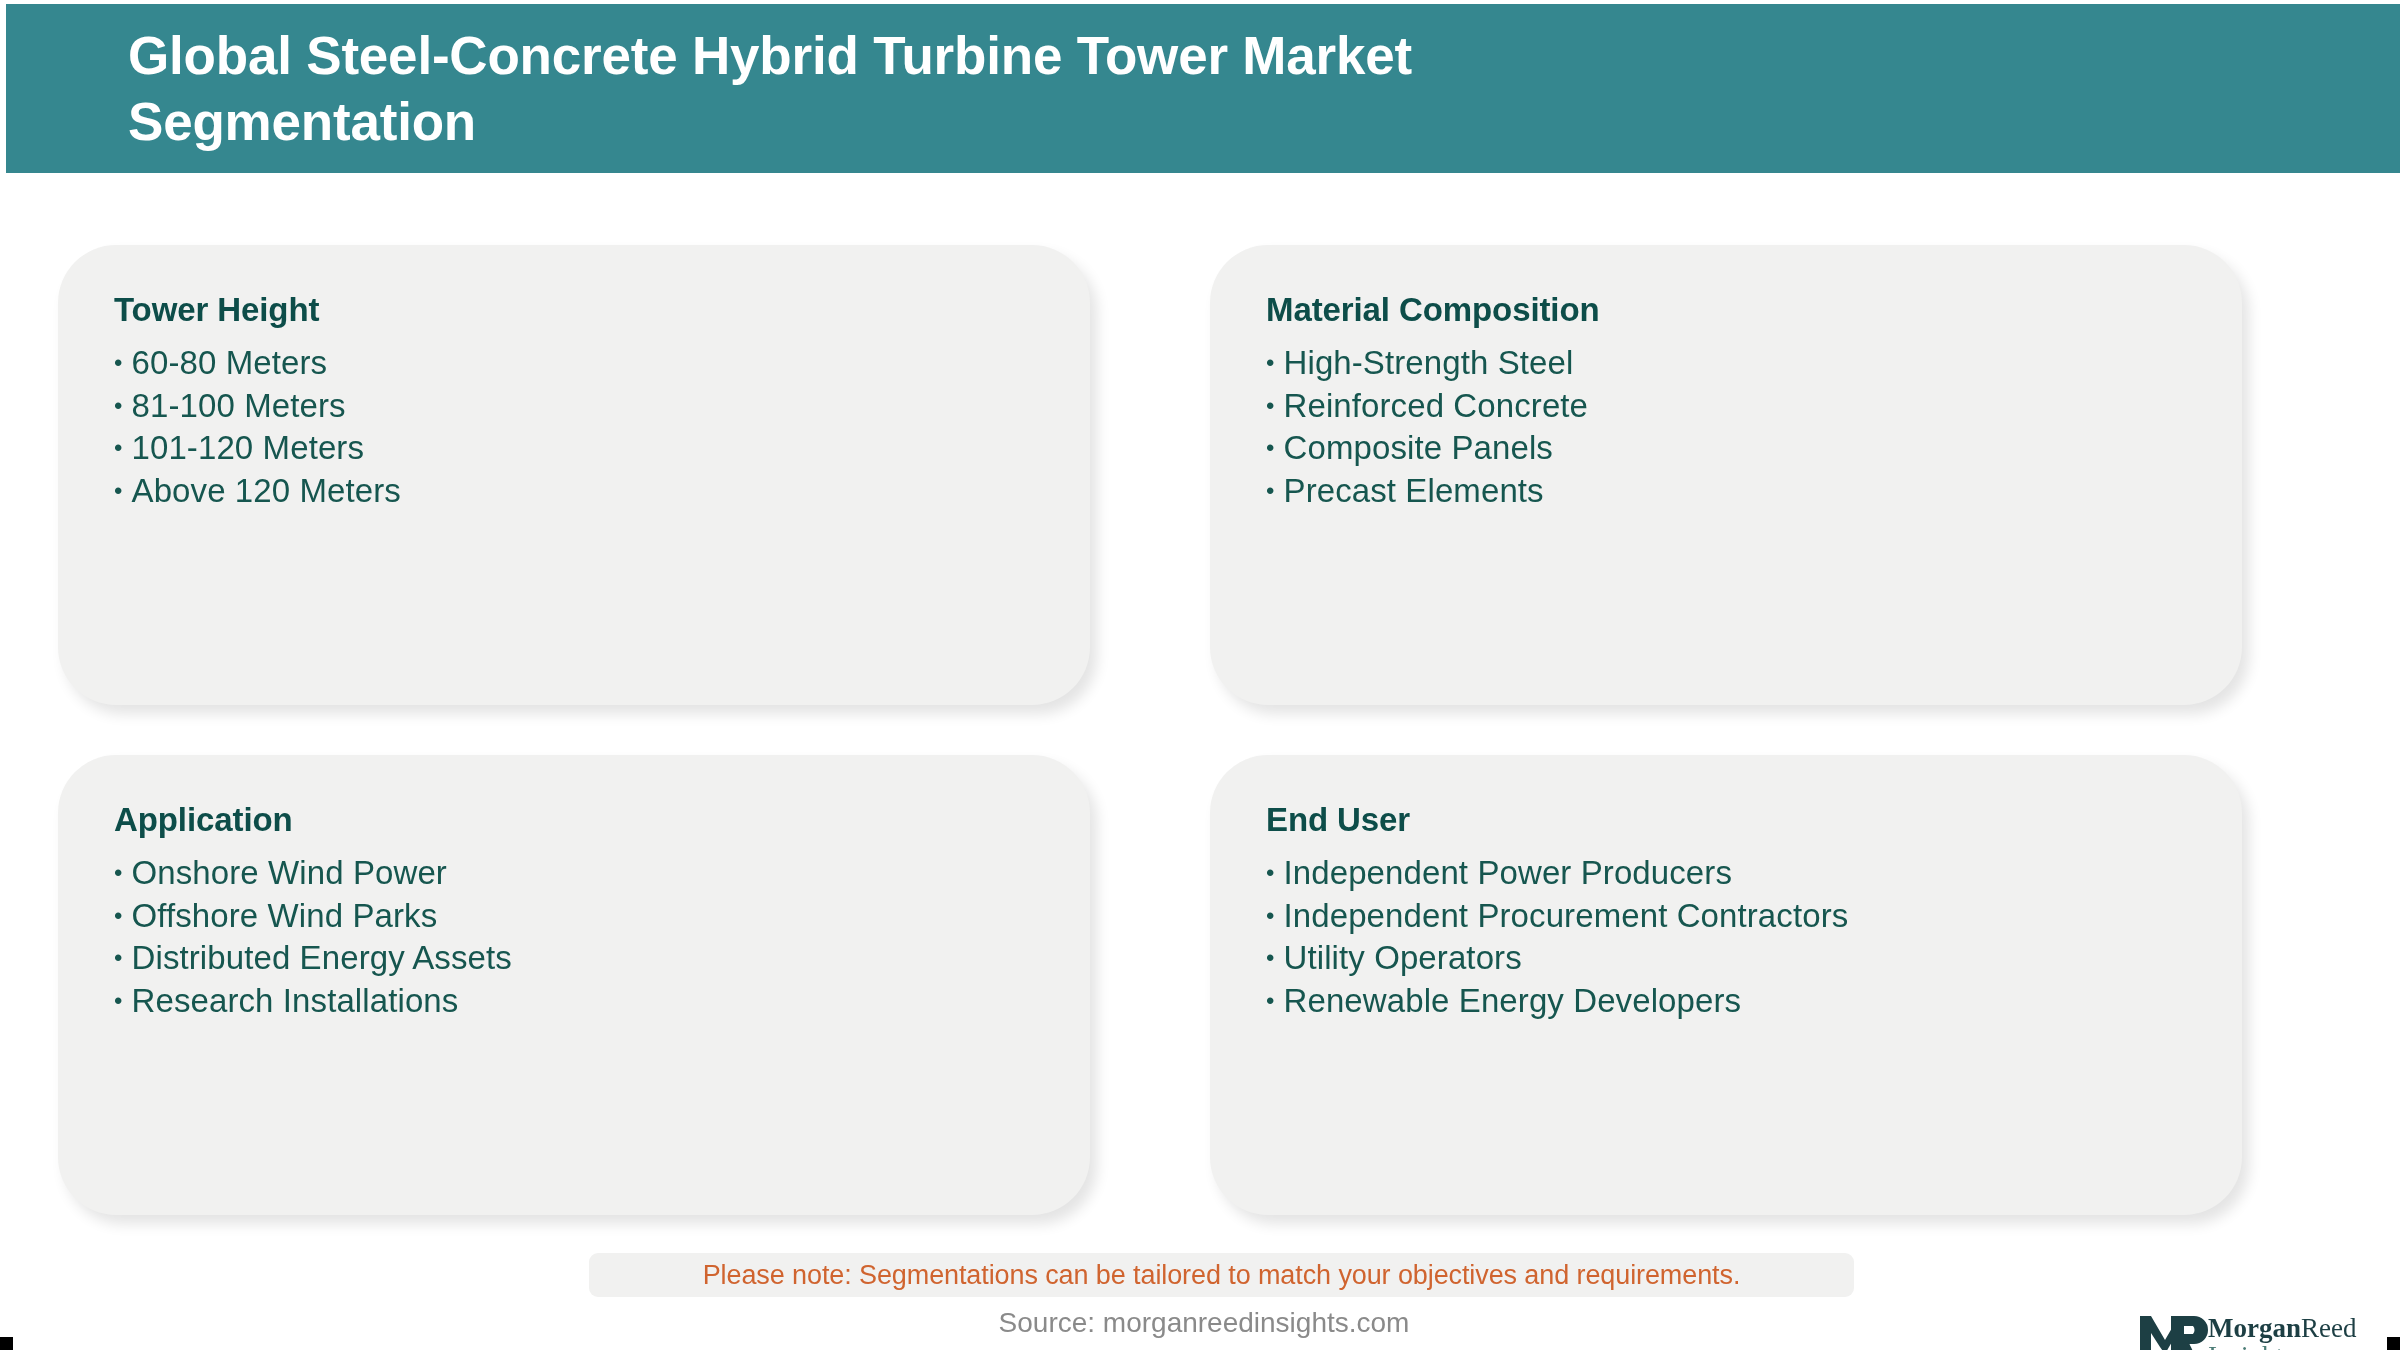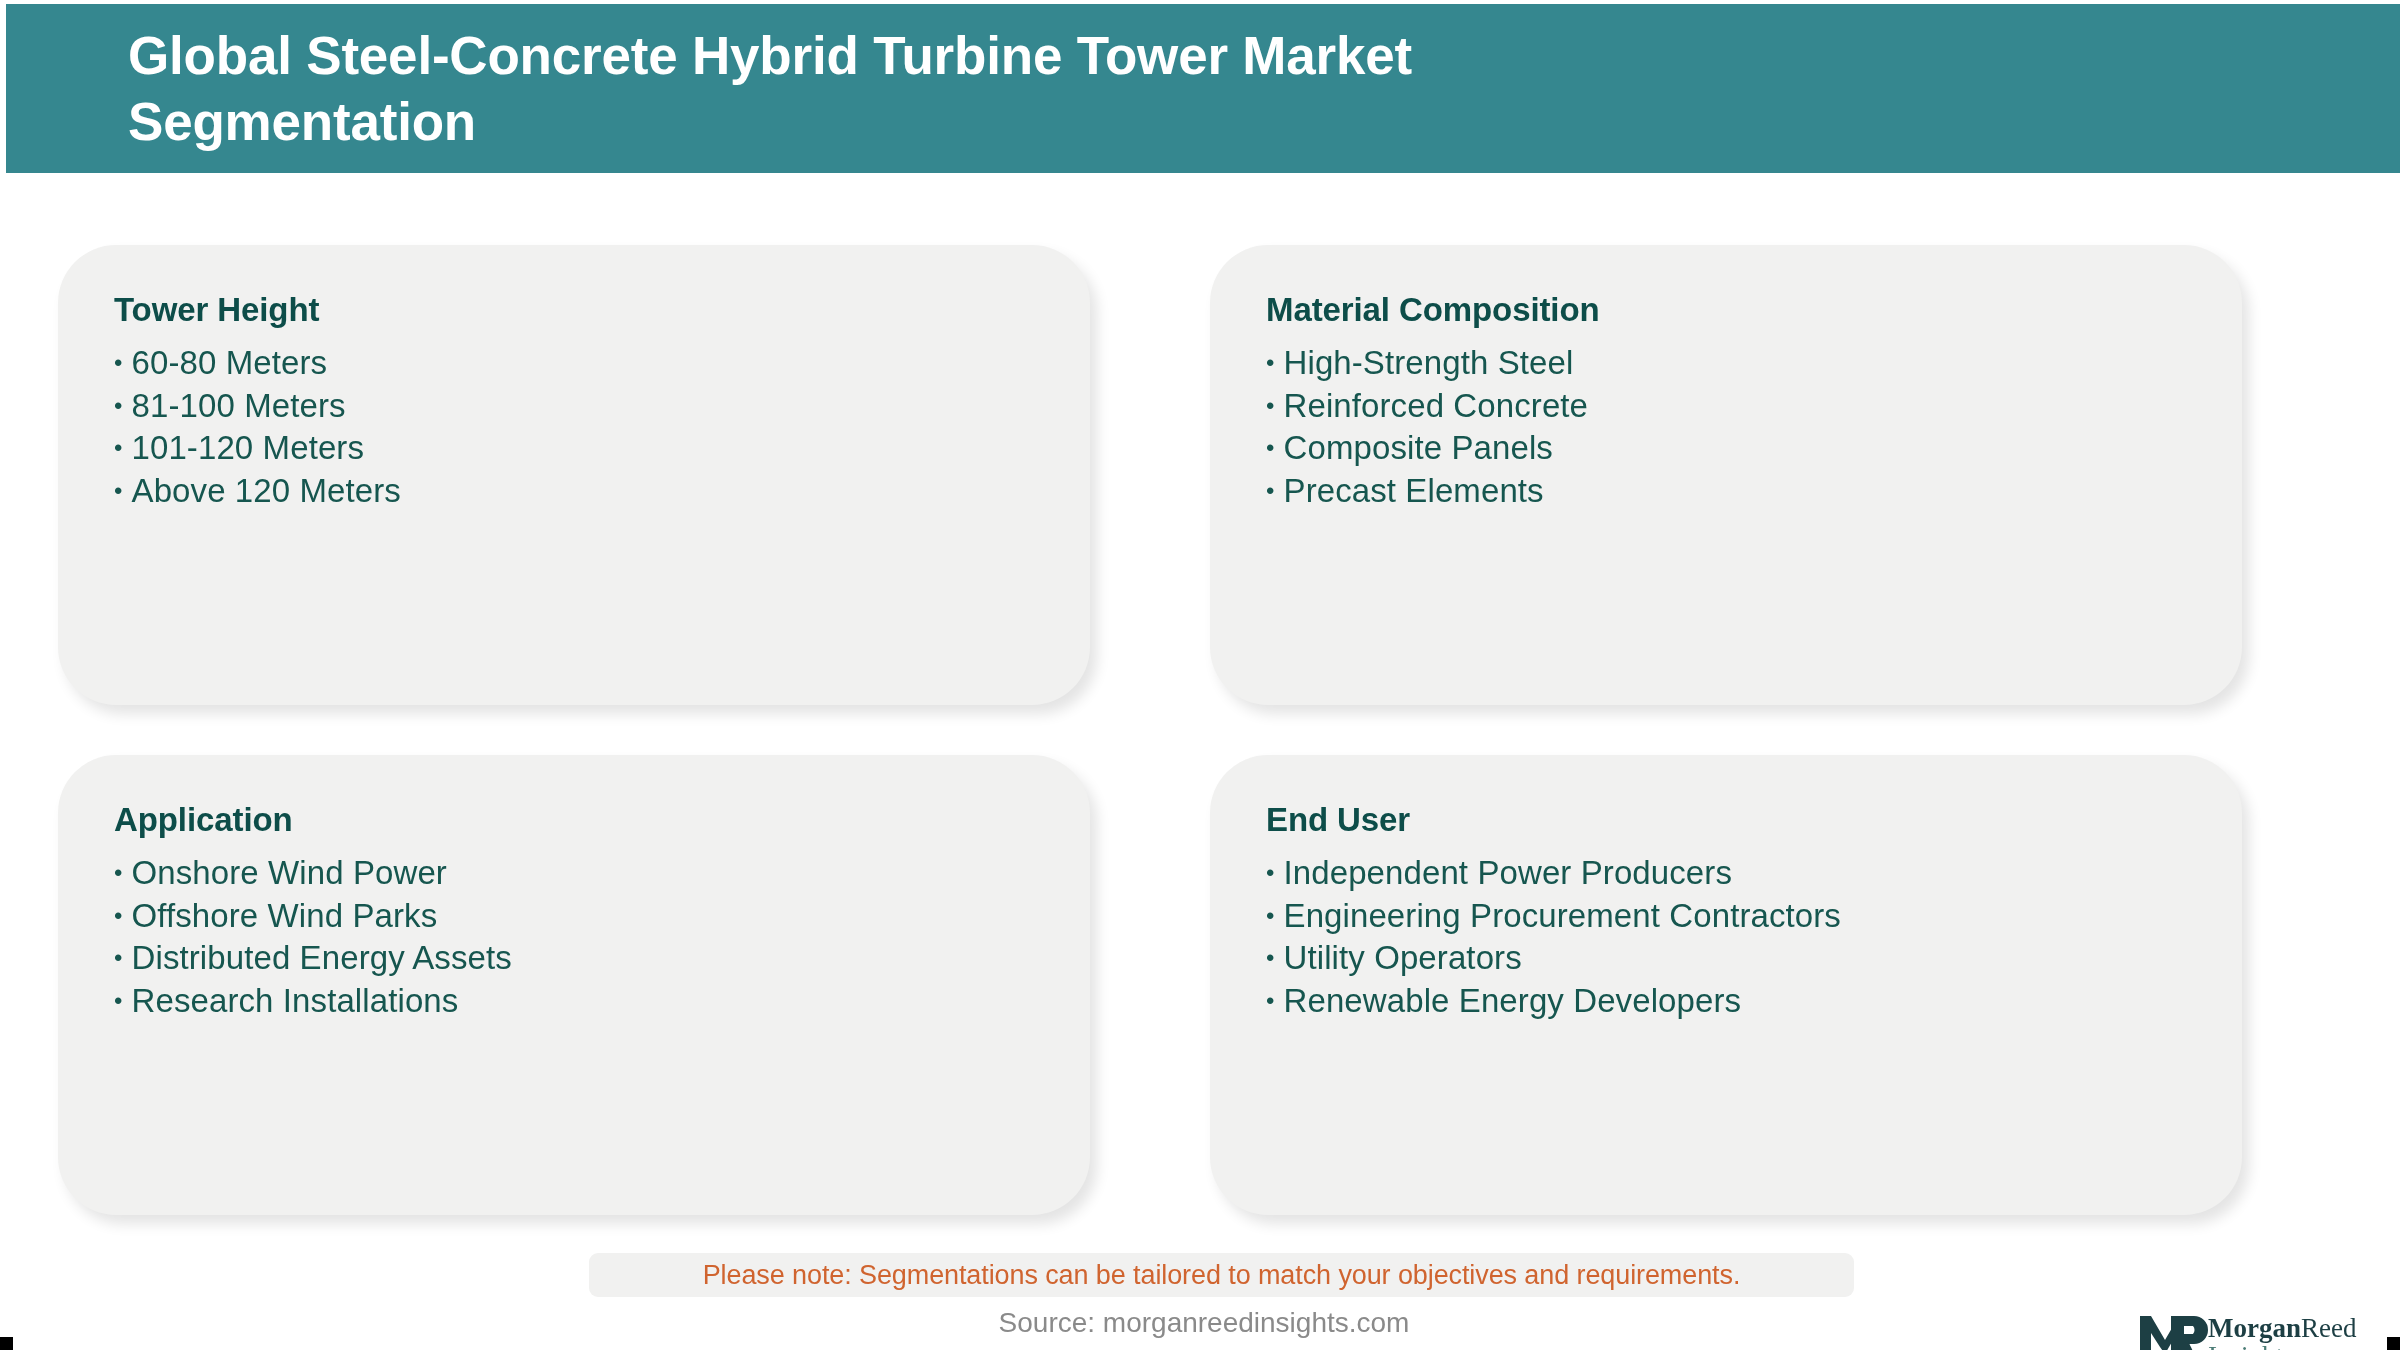--- a/index.html
+++ b/index.html
@@ -265,21 +265,21 @@
 
     <div class="card">
       <div class="card-title">End User</div>
       <ul class="card-list">
         <li>
           <span class="bullet">•</span>
           <span>Independent Power Producers</span>
         </li>
         <li>
           <span class="bullet">•</span>
-          <span>Engineering Procurement Contractors</span>
+          <span>Independent Procurement Contractors</span>
         </li>
         <li>
           <span class="bullet">•</span>
           <span>Utility Operators</span>
         </li>
         <li>
           <span class="bullet">•</span>
           <span>Renewable Energy Developers</span>
         </li>
       </ul>

